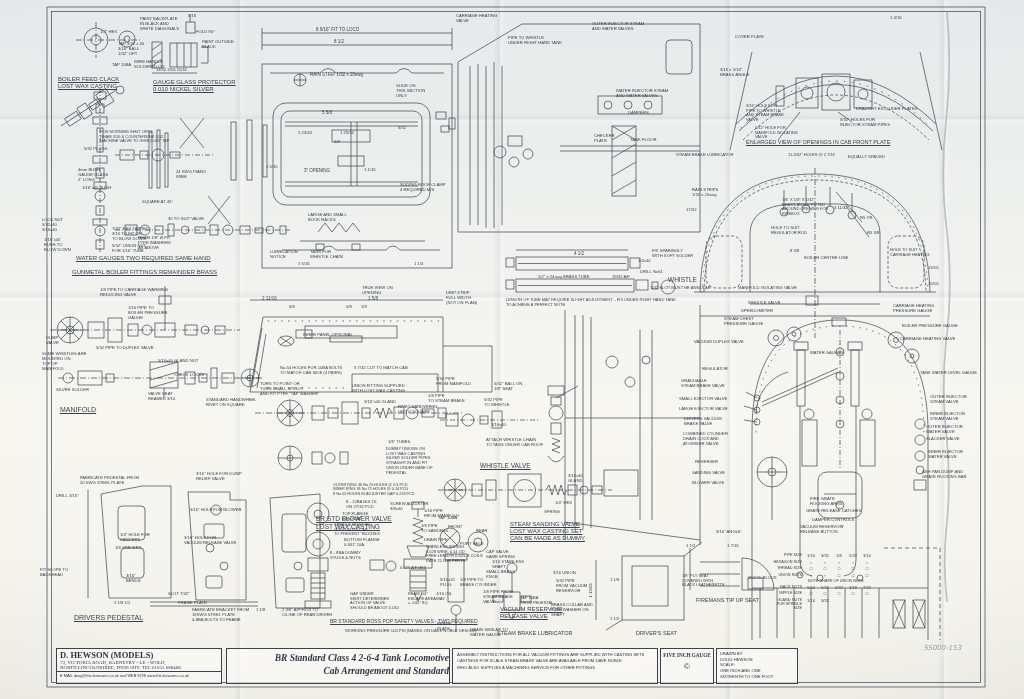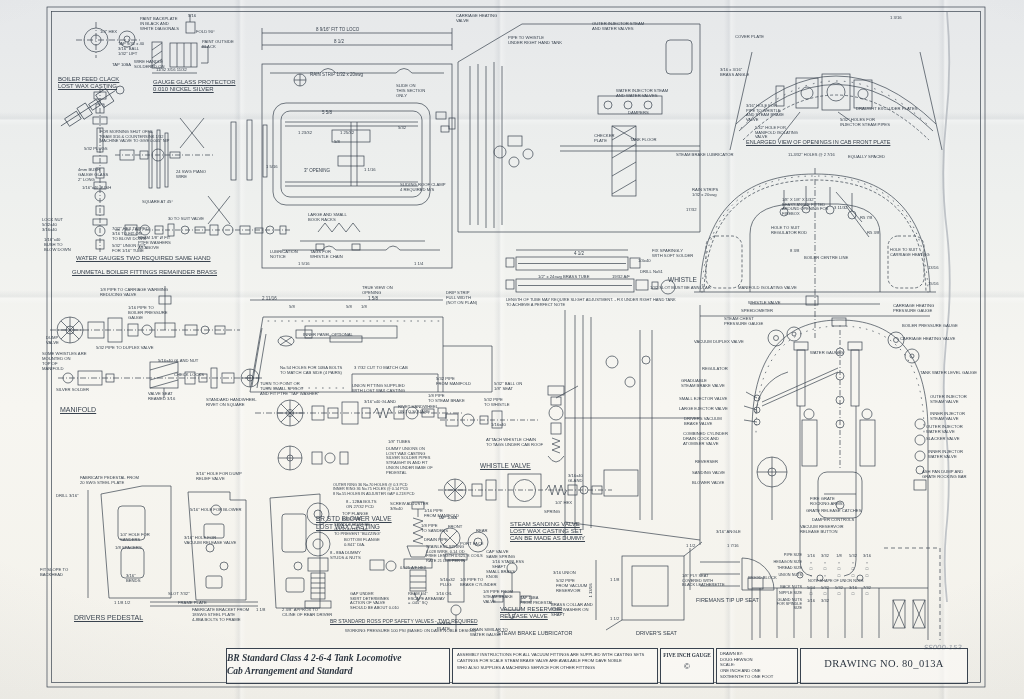--- a/index.html
+++ b/index.html
@@ -16,21 +16,21 @@
   svg{position:absolute;left:0;top:0;}
   .ink *{stroke:#39434f;fill:none;stroke-width:.7;}
   .ann{position:absolute;color:#39434f;font-size:5px;line-height:1.18;white-space:pre-line;}
   .ann.u{text-decoration:underline;}
   .ann.pencil{color:#9aa0a8;font-style:italic;font-family:"DejaVu Sans",sans-serif;}
   .tbox{position:absolute;border:0.9px solid #39434f;background:rgba(252,251,247,.65);color:#2e3742;}
   .serif{font-family:"Liberation Serif",serif;}
   .tb-company{font-size:8.5px;font-weight:bold;padding:1px 3px 0 3px;}
   .tb-addr{font-size:4.8px;padding:0 3px;letter-spacing:.1px;}
   .tb-mail{font-size:3.9px;border-top:0.7px solid #39434f;margin-top:1px;padding:1px 3px;}
-  .tb-title{font-size:9.5px;font-style:italic;font-weight:bold;text-align:left;line-height:1.35;padding-top:3px;}
+  .tb-title{font-size:9.5px;font-style:italic;font-weight:bold;text-align:right;line-height:1.35;padding-top:3px;}
   .tb-notes{font-size:4.2px;padding:3px 4px;line-height:1.5;}
   .tb-gauge{font-size:5.2px;font-weight:bold;text-align:center;padding-top:3px;}
   .tb-copy{font-size:8px;text-align:center;padding-top:4px;}
   .tb-drawn{font-size:4.2px;padding:2px 3px;line-height:1.35;}
   .tb-dno{font-size:10.5px;text-align:center;padding-top:9px;letter-spacing:.4px;}
   #fittings-table{position:absolute;left:768px;top:553px;width:112px;color:#39434f;}
   .ft-row{display:flex;align-items:flex-start;margin-bottom:1.5px;}
   .ft-label{width:34px;text-align:right;font-size:3.8px;line-height:1.1;padding-right:2px;white-space:pre-line;}
   .ft-cell{width:14px;text-align:center;font-size:4px;}
   .ft-note{font-size:3.8px;padding-left:4px;}
@@ -845,20 +845,26 @@
         <div class="ft-label">GLAND NUTS
 FOR SPINDLE SIZE</div>
         <div class="ft-cell">1/16</div>
         <div class="ft-cell">3/32</div>
         <div class="ft-cell"></div>
         <div class="ft-cell"></div>
         <div class="ft-cell"></div>
       </div>
     </div>
 
+  <div class="tbox" style="left:56px;top:648px;width:164px;height:34px;">
+    <div class="serif tb-company">D. HEWSON (MODELS)</div>
+    <div class="serif tb-addr">73, VICTORIA ROAD, BARNETBY - LE - WOLD,</div>
+    <div class="serif tb-addr">NORTH LINCOLNSHIRE, DN38 6HY.  TEL 01652 688408.</div>
+    <div class="tb-mail">E MAIL doug@the-hewsons.co.uk and WEB SITE www.the-hewsons.co.uk</div>
+  </div>
   <div class="tbox" style="left:226px;top:648px;width:222px;height:34px;">
     <div class="serif tb-title">
       <div>BR Standard Class 4 2-6-4 Tank Locomotive</div>
       <div>Cab Arrangement and Standard</div>
     </div>
   </div>
   <div class="tbox" style="left:452px;top:648px;width:204px;height:34px;">
     <div class="tb-notes">
       <div>ASSEMBLY INSTRUCTIONS FOR ALL VACUUM FITTINGS ARE SUPPLIED WITH CASTING SETS</div>
       <div>CASTINGS FOR SCALE STEAM BRAKE VALVE ARE AVAILABLE FROM DAVE NOBLE</div>
@@ -871,17 +877,14 @@
   </div>
   <div class="tbox" style="left:716px;top:648px;width:80px;height:34px;">
     <div class="tb-drawn">
       <span>DRAWN BY:</span><br>
       <span>DOUG HEWSON</span><br>
       <span>SCALE:</span><br>
       <span>ONE INCH AND ONE</span><br>
       <span>SIXTEENTH TO ONE FOOT</span>
     </div>
   </div>
-  <div class="tbox" style="left:800px;top:648px;width:166px;height:34px;">
-    <div class="serif tb-dno">DRAWING NO.  80_013A</div>
-  </div>
 
 </div>
 
 </body></html>

